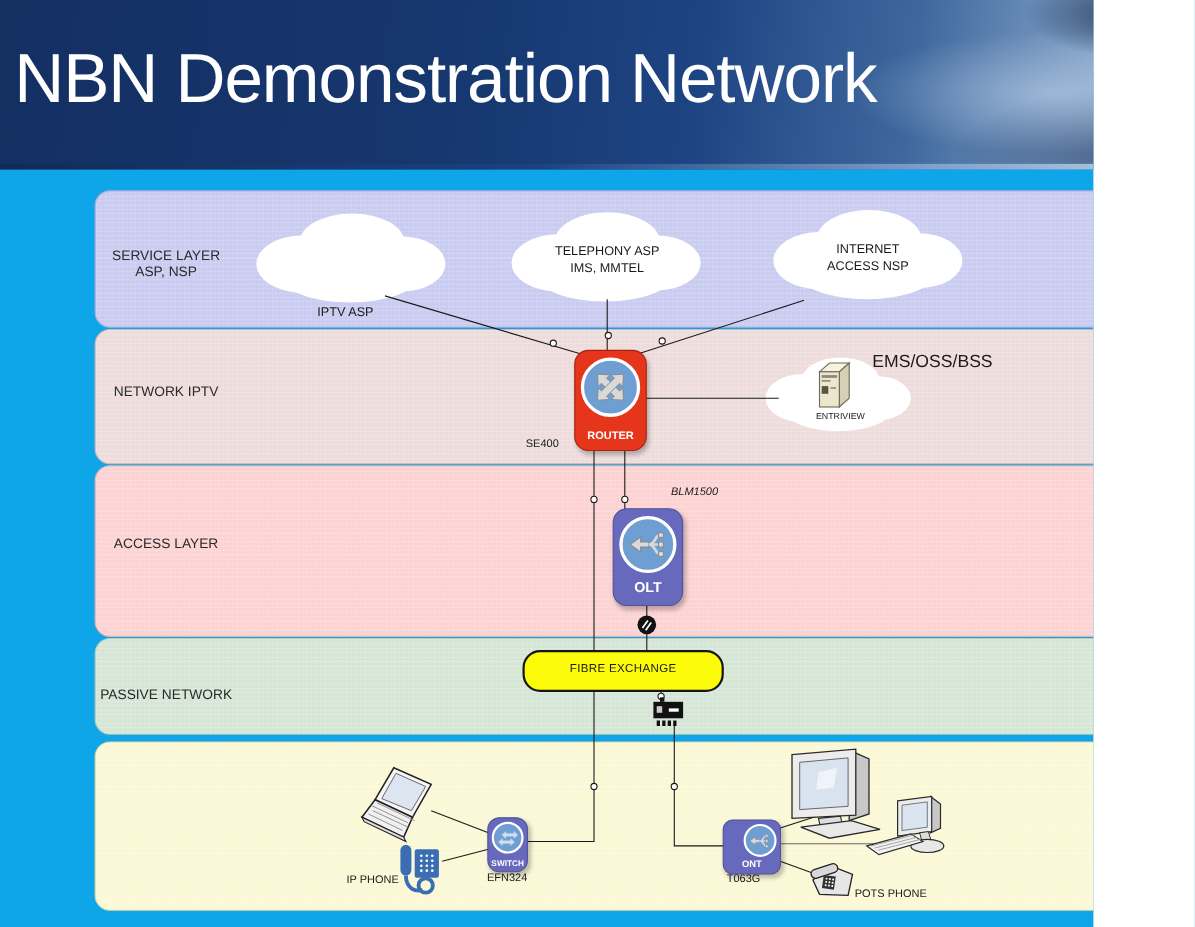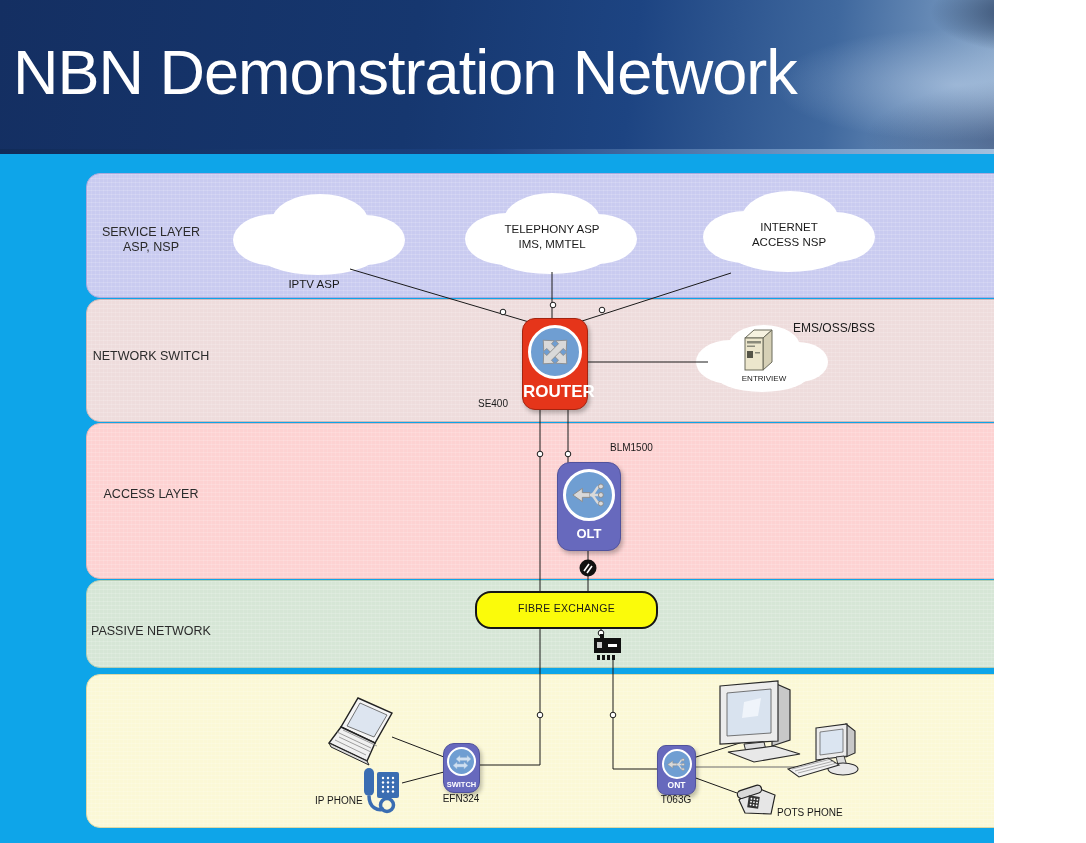--- a/index.html
+++ b/index.html
@@ -46,34 +46,34 @@
   
   .node{position:absolute;z-index:5;text-align:center;
     box-shadow:2px 3px 4px rgba(0,0,0,0.25);}
   .node-circle{border-radius:50%;background:#6f9ed2;border:3px solid #ffffff;
     margin:6px auto 0 auto;display:flex;align-items:center;justify-content:center;}
   .node-label{position:absolute;left:0;right:0;color:#ffffff;font-weight:bold;}
 
   #node-router{left:522px;top:318px;width:64px;height:90px;border-radius:13px;
     background:#e5351a;border:1px solid #a42410;}
   #node-router .node-circle{width:48px;height:48px;}
-  #node-router .node-label{bottom:7px;font-size:17px;margin-top:48px;}
+  #node-router .node-label{bottom:7px;font-size:10px;margin-top:48px;}
 
   #node-olt{left:557px;top:462px;width:62px;height:87px;border-radius:13px;
     background:#6769bd;border:1px solid #50529c;}
   #node-olt .node-circle{width:46px;height:46px;}
   #node-olt .node-label{bottom:9px;font-size:13px;}
 
   #node-switch{left:443px;top:743px;width:35px;height:48px;border-radius:11px;
     background:#6769bd;border:1px solid #50529c;}
   #node-switch .node-circle{width:25px;height:25px;border-width:2px;margin-top:3px;}
   #node-switch .node-label{bottom:3px;font-size:7.5px;}
 
   #node-ont{left:657px;top:745px;width:37px;height:48px;border-radius:9px;
-    background:#6769bd;border:1px solid #50529c;}
+    background:#6769bd;border:1px solid #50529c;padding-left:14px;}
   #node-ont .node-circle{width:26px;height:26px;border-width:2px;margin-top:3px;}
   #node-ont .node-label{bottom:4px;font-size:8.5px;}
 
   
   #fibre-exchange{position:absolute;z-index:5;left:475px;top:591px;width:179px;height:34px;
     background:#fbfb0a;border:2px solid #151515;border-radius:16px;
     font-size:10.5px;letter-spacing:.3px;text-align:center;line-height:31px;}
 </style>
 </head>
 <body>
@@ -89,21 +89,21 @@
   <div class="band" id="band-network"></div>
   <div class="band" id="band-access"></div>
   <div class="band" id="band-passive"></div>
   <div class="band" id="band-subscriber"></div>
 
   <div class="band-label" style="left:76px;top:225px;">
     <div>SERVICE LAYER</div>
     <div>ASP, NSP</div>
   </div>
   <div class="band-label" style="left:76px;top:349px;">
-    <div>NETWORK SWITCH</div>
+    <div>NETWORK IPTV</div>
   </div>
   <div class="band-label" style="left:76px;top:487px;">
     <div>ACCESS LAYER</div>
   </div>
   <div class="band-label" style="left:76px;top:624px;">
     <div>PASSIVE NETWORK</div>
   </div>
 
   <svg id="overlay" width="1086" height="843">
 
@@ -259,25 +259,25 @@
     <div>IPTV ASP</div>
   </div>
   <div class="txt cloud-text" style="left:714px;top:220px;width:150px;">
     <div>INTERNET</div>
     <div>ACCESS NSP</div>
   </div>
   <div class="txt cloud-text" style="left:476px;top:222px;width:152px;">
     <div>TELEPHONY ASP</div>
     <div>IMS, MMTEL</div>
   </div>
-  <div class="txt" style="left:793px;top:321px;font-size:12px;">EMS/OSS/BSS</div>
+  <div class="txt" style="left:793px;top:321px;font-size:16px;">EMS/OSS/BSS</div>
   <div class="txt" style="left:726px;top:374px;width:76px;text-align:center;font-size:8px;">ENTRIVIEW</div>
 
   <div class="txt small-label" style="left:462px;top:398px;width:46px;text-align:right;">SE400</div>
-  <div class="txt small-label" style="left:610px;top:442px;">BLM1500</div>
+  <div class="txt small-label" style="left:610px;top:442px;font-style:italic;">BLM1500</div>
   <div class="txt small-label" style="left:436px;top:793px;width:50px;text-align:center;">EFN324</div>
   <div class="txt small-label" style="left:652px;top:794px;width:48px;text-align:center;">T063G</div>
   <div class="txt small-label" style="left:315px;top:795px;">IP PHONE</div>
   <div class="txt small-label" style="left:777px;top:807px;text-align:right;">POTS PHONE</div>
 
   <div class="node" id="node-router">
     <div class="node-circle">
       <svg width="40" height="40" viewBox="-24 -24 48 48">
         <g fill="#d9d9d9" stroke="#8a8a8a" stroke-width="1">
           <polygon transform="rotate(45)" points="-20,0 -10,-9 -10,-4 10,-4 10,-9 20,0 10,9 10,4 -10,4 -10,9"></polygon>

